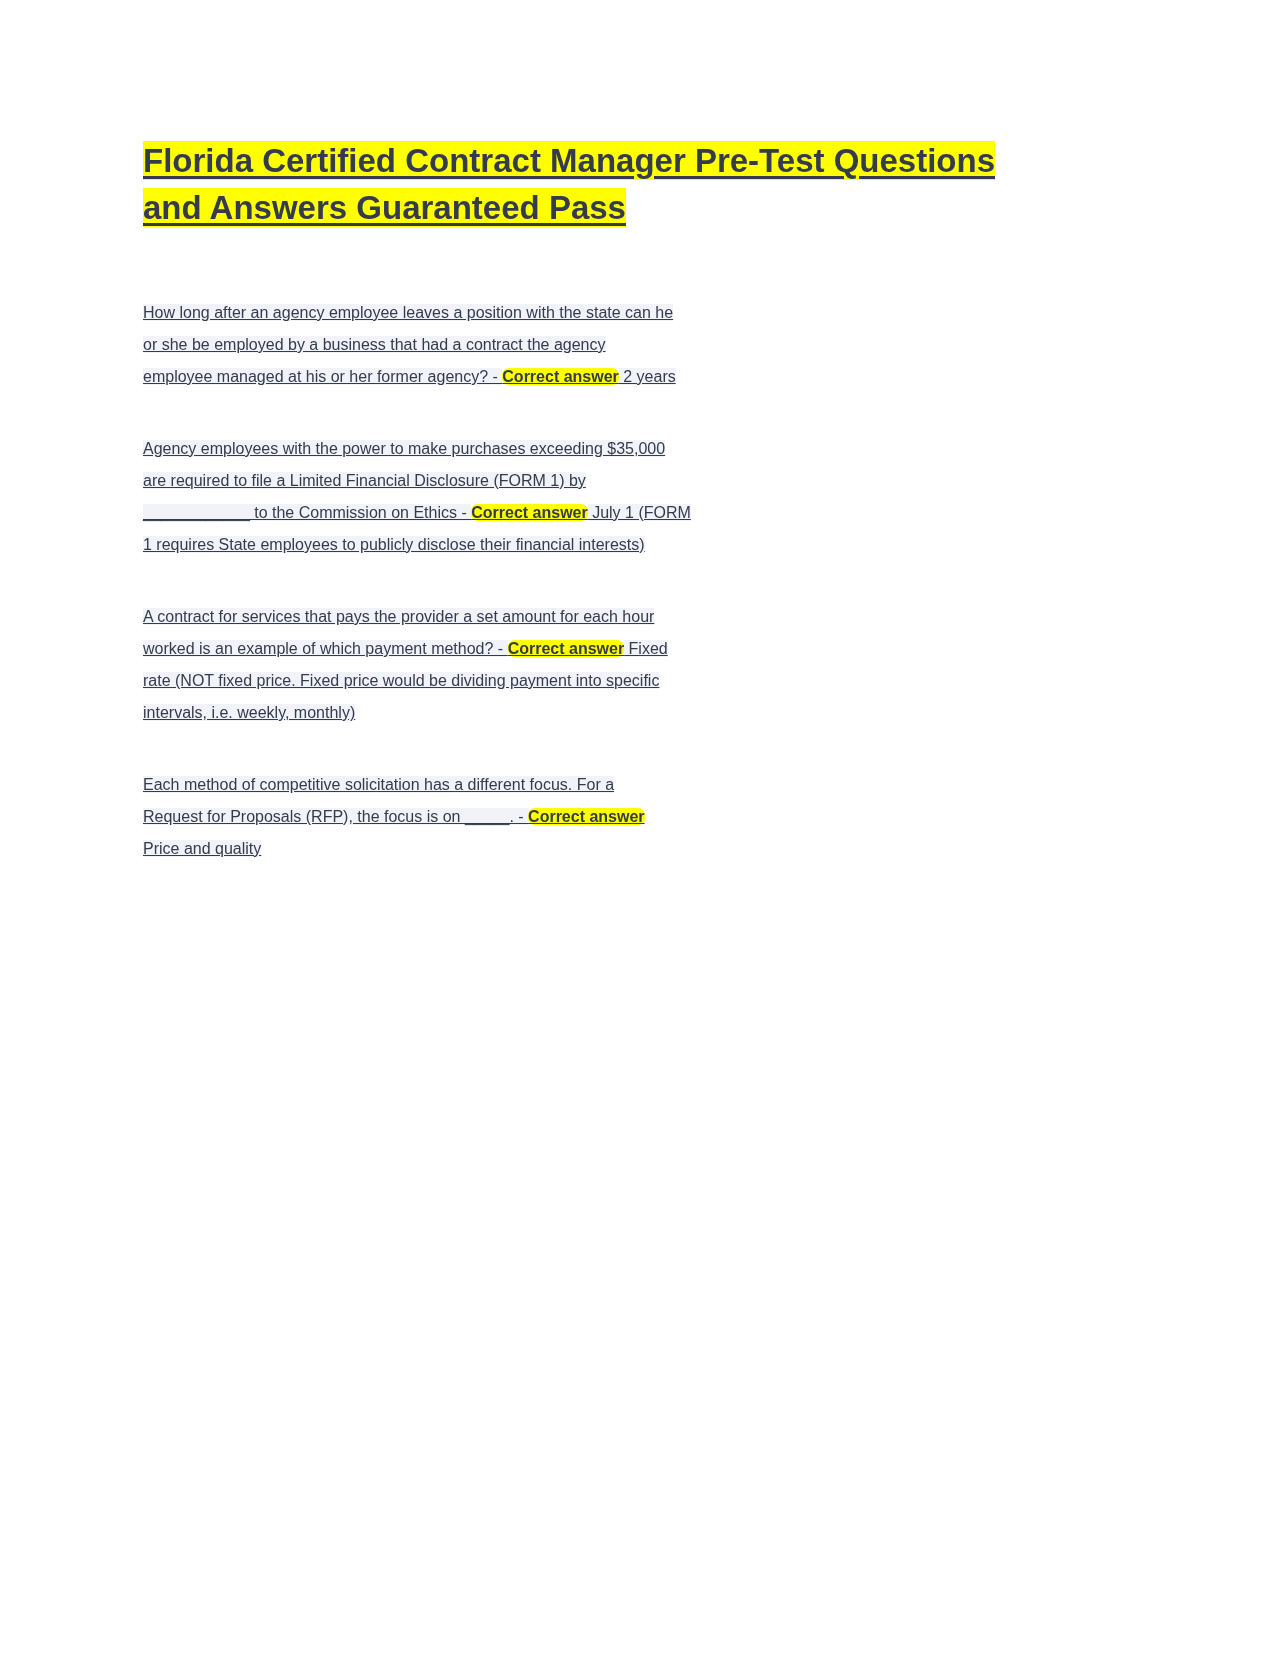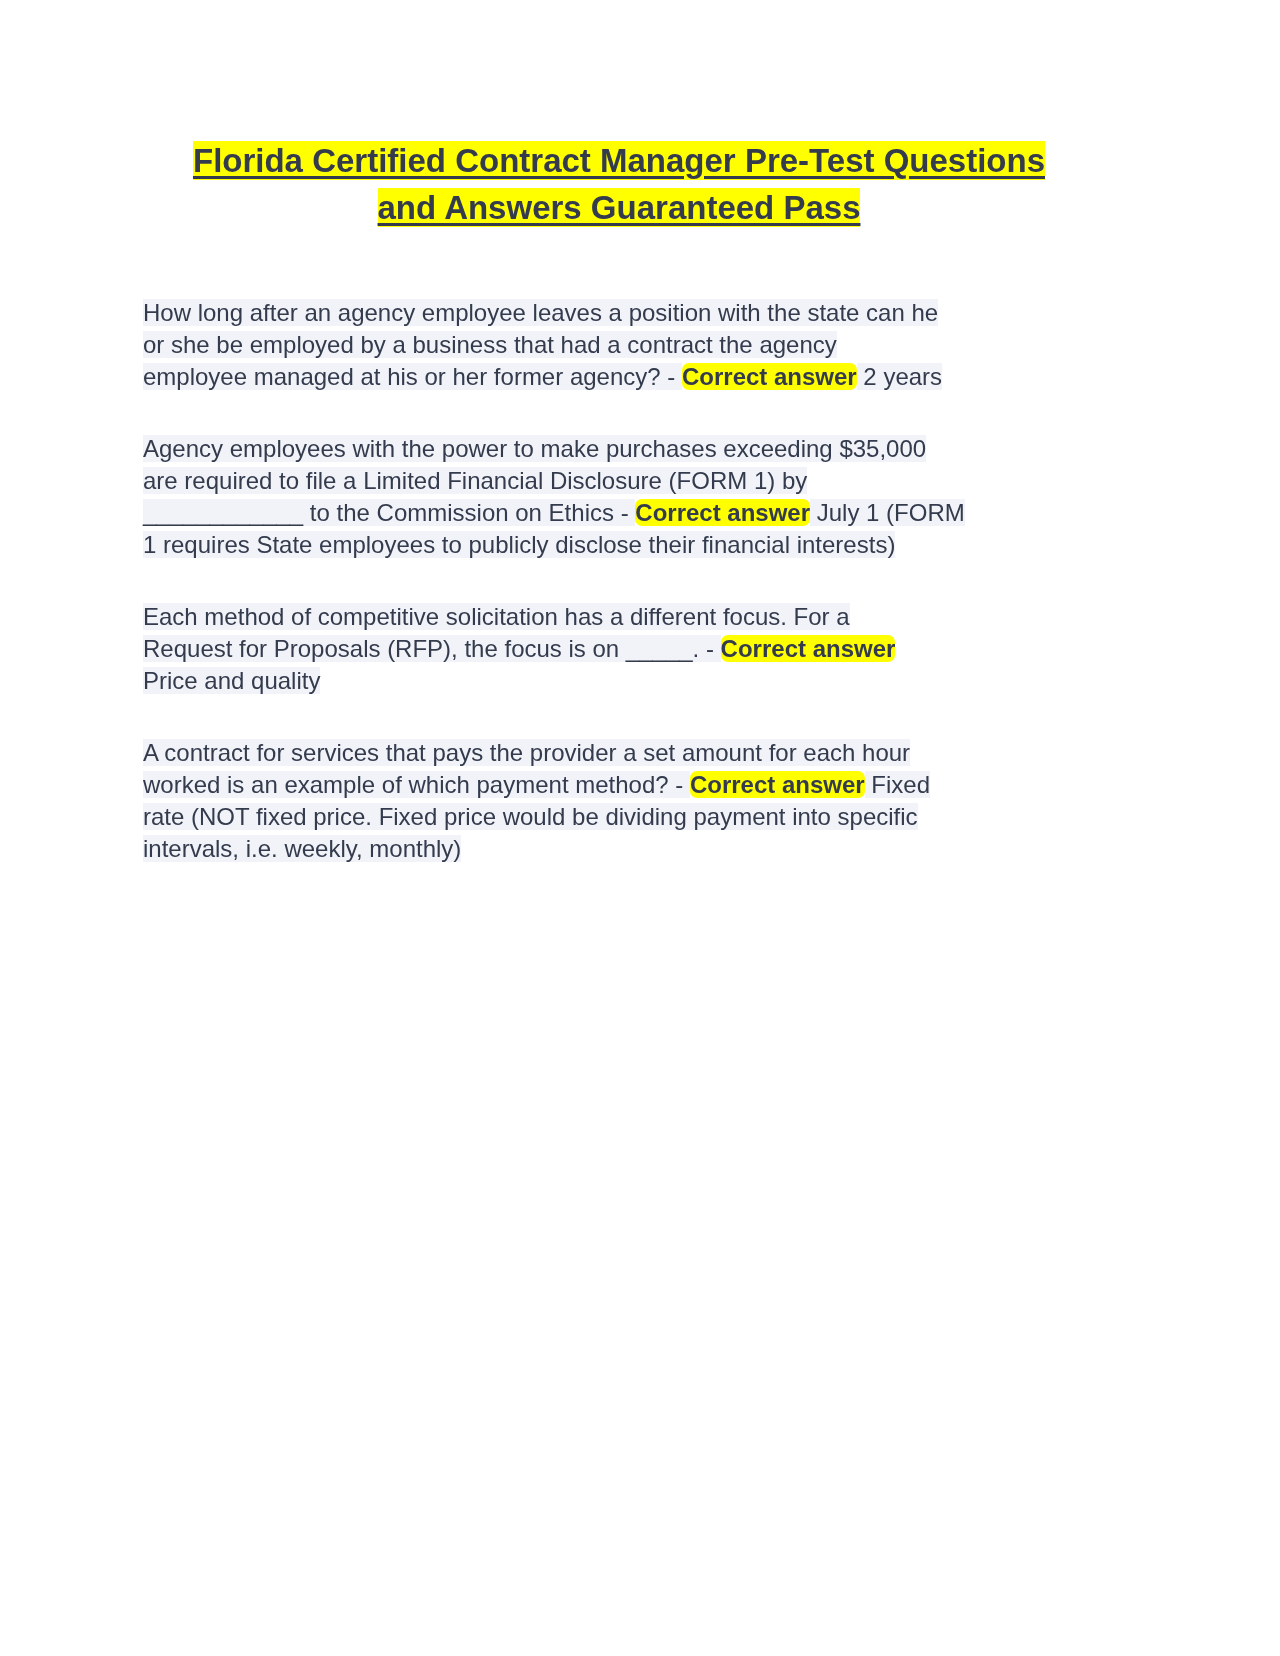--- a/index.html
+++ b/index.html
@@ -17,36 +17,37 @@
     left: 143px;
     top: 0;
     width: 952px;
     padding-top: 137px;
   }
   .title {
     margin: 0;
     font-size: 33px;
     line-height: 47px;
     font-weight: bold;
-    text-align: center;
+    text-align: left;
     white-space: pre-wrap;
   }
   .title-hl {
     background: var(--mark-yellow, #ffff00);
     text-decoration: underline;
     text-decoration-thickness: 2.5px;
     text-underline-offset: 4px;
     padding: 1px 0;
   }
   .body-text { margin-top: 66px; }
   .para {
     margin: 16px 0 40px 0;
-    font-size: 24px;
+    font-size: 16px;
     line-height: 32px;
     white-space: pre-wrap;
+    text-decoration: underline;
   }
   .hl  { background: var(--soft-highlight, #f1f3f8); }
   .ans { background: var(--mark-yellow, #ffff00); font-weight: bold; border-radius: 7px; }
   .stray-mark {
     position: absolute;
     left: 773px;
     top: 146px;
     width: 11px;
     height: 10px;
     background: var(--mark-yellow, #ffff00);
@@ -61,21 +62,21 @@
   <h1 class="title"><span class="title-hl">Florida Certified Contract Manager Pre-Test Questions
 and Answers Guaranteed Pass</span></h1>
   <div class="body-text">
       <p class="para"><span class="hl">How long after an agency employee leaves a position with the state can he
 or she be employed by a business that had a contract the agency
 employee managed at his or her former agency? - </span><span class="ans">Correct answer</span><span class="hl"> 2 years</span></p>
       <p class="para"><span class="hl">Agency employees with the power to make purchases exceeding $35,000
 are required to file a Limited Financial Disclosure (FORM 1) by
 ____________ to the Commission on Ethics - </span><span class="ans">Correct answer</span><span class="hl"> July 1 (FORM
 1 requires State employees to publicly disclose their financial interests)</span></p>
-      <p class="para"><span class="hl">Each method of competitive solicitation has a different focus. For a
-Request for Proposals (RFP), the focus is on _____. - </span><span class="ans">Correct answer</span><span class="hl">
-Price and quality</span></p>
       <p class="para"><span class="hl">A contract for services that pays the provider a set amount for each hour
 worked is an example of which payment method? - </span><span class="ans">Correct answer</span><span class="hl"> Fixed
 rate (NOT fixed price. Fixed price would be dividing payment into specific
 intervals, i.e. weekly, monthly)</span></p>
+      <p class="para"><span class="hl">Each method of competitive solicitation has a different focus. For a
+Request for Proposals (RFP), the focus is on _____. - </span><span class="ans">Correct answer</span><span class="hl">
+Price and quality</span></p>
     </div>
 </div>
 
 </body></html>

